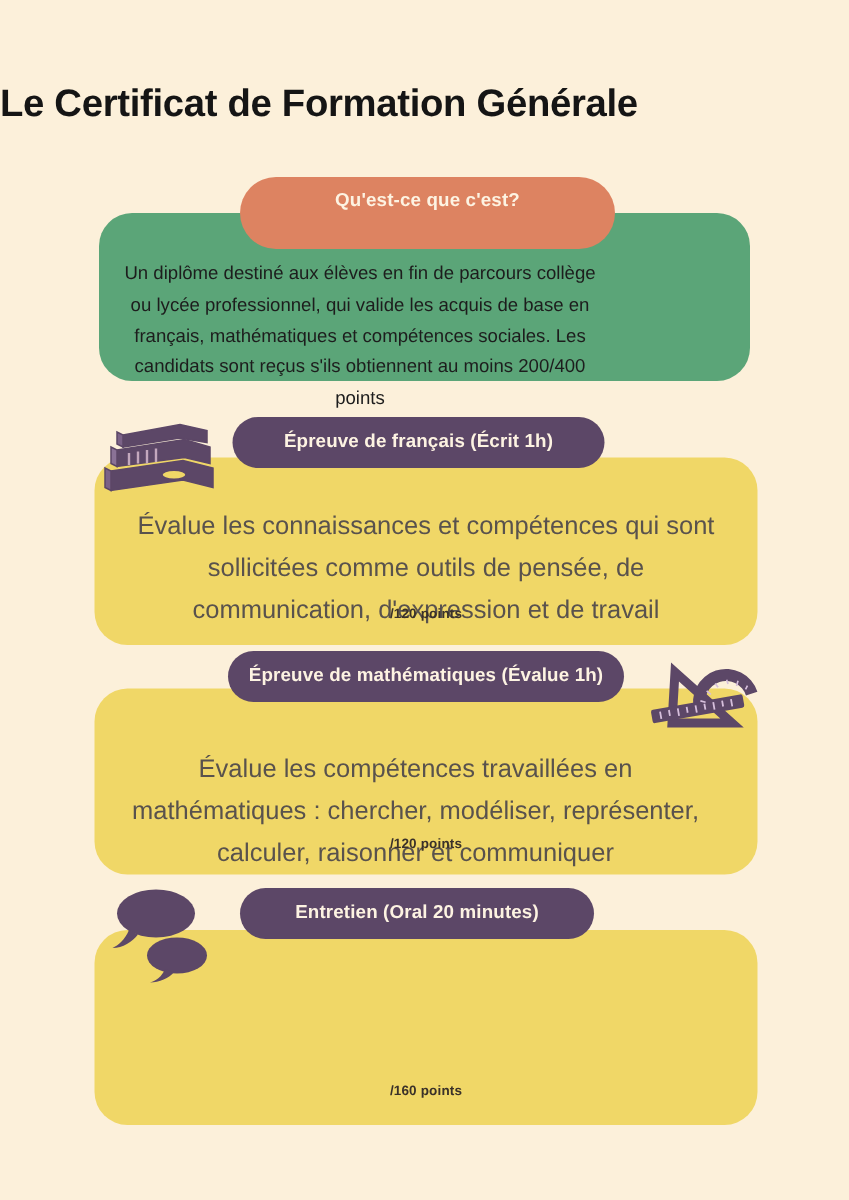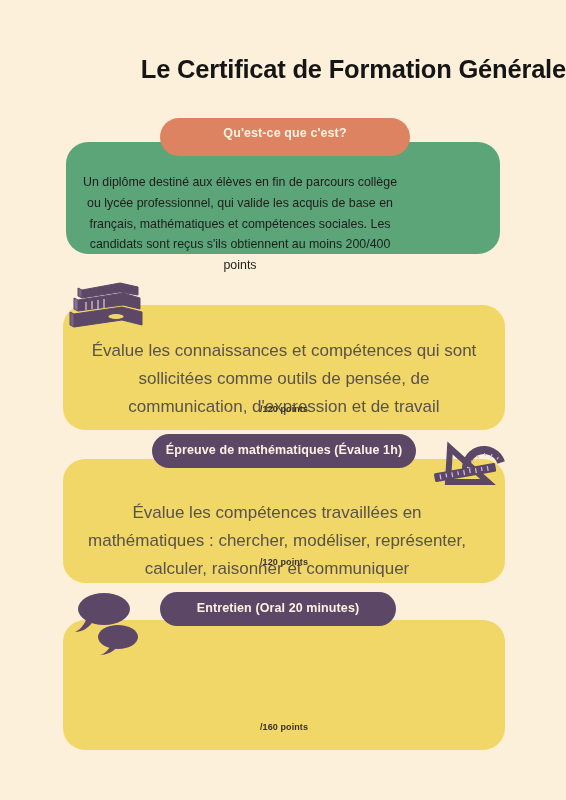--- a/index.html
+++ b/index.html
@@ -21,21 +21,21 @@
     height: 800px;
     box-sizing: border-box;
   }
 
   
   .title {
     position: absolute;
     top: 55px;
     left: 0;
     width: 566px;
-    text-align: right;
+    text-align: left;
     font-size: 25.5px;
     font-weight: 700;
     letter-spacing: -0.2px;
     color: #151515;
   }
 
   
   .pill {
     display: inline-block;
     border-radius: 999px;
@@ -63,21 +63,21 @@
     width: 434px;
     height: 112px;
     background: #5ba578;
     border-radius: 22px;
   }
   .intro-pill {
     position: absolute;
     top: 0px;
     left: 160px;
     width: 250px;
-    padding: 9px 0 16px;
+    padding: 9px 0 26px;
     background: #dd8361;
     z-index: 3;
   }
   .intro-text {
     position: absolute;
     top: 54px;
     left: 66px;
     width: 348px;
     padding: 0 14px;
     box-sizing: border-box;
@@ -187,20 +187,21 @@
           <path d="M10 22 L10 33 L6 31 L6 20 Z" fill="#8a7296"></path>
           <path d="M18 24 L18 32 M24 23 L24 31 M30 22 L30 31 M36 21 L36 30" stroke="#c3a8bd" stroke-width="1.6" fill="none"></path>
 
           <path d="M6 36 L54 29 L74 34 L74 47 L54 42 L6 49 Z" fill="#5c4767"></path>
           <path d="M6 36 L6 49 L2 47 L2 34 Z" fill="#7b6287"></path>
           <ellipse cx="48" cy="38.5" rx="8" ry="3" fill="#f0d767"></ellipse>
         </g>
       </svg>
     </div>
 
+    <div class="pill sec-pill">Épreuve de français (Écrit 1h)</div>
     <div class="card-text">Évalue les connaissances et compétences qui sont sollicitées comme outils de pensée, de communication, d'expression et de travail</div>
     <div class="points">/120 points</div>
   </div>
 
   <div class="section" id="sec-maths">
     <div class="card"></div>
 
     <div class="deco" id="deco-rulers">
       <svg viewBox="0 0 84 62" width="84" height="62" aria-hidden="true">
         <g>

